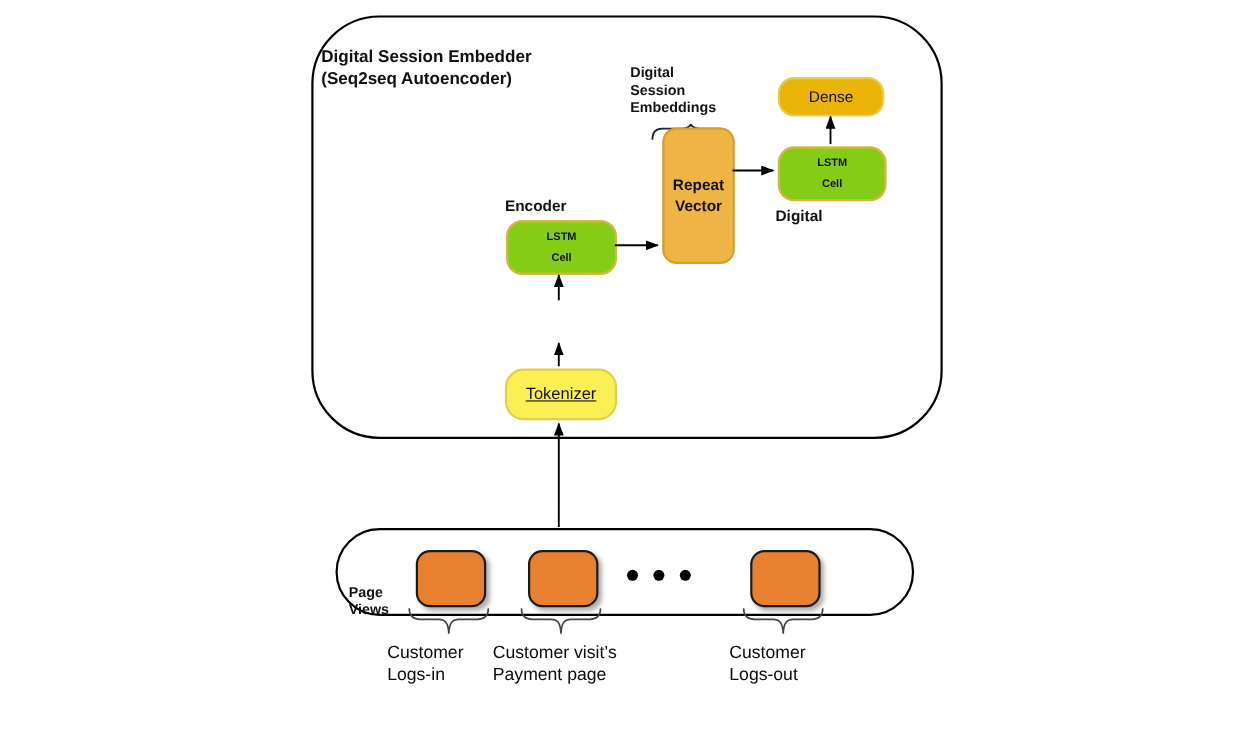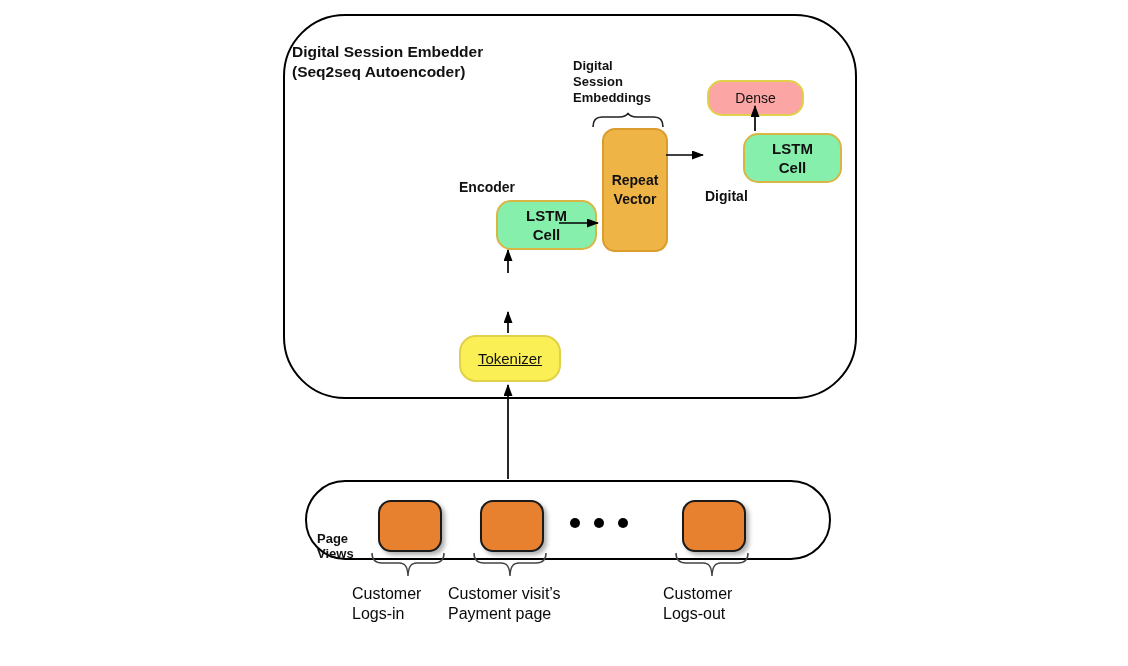--- a/index.html
+++ b/index.html
@@ -26,37 +26,37 @@
     display:flex;align-items:center;justify-content:center;
     text-align:center;white-space:pre-line;color:#111;
   }
   .node-tokenizer{
     left:459px;top:335px;width:98px;height:43px;
     background:#FAEF55;border:2px solid #E0D04A;border-radius:17px;
     font-size:15px;
     text-decoration:underline;
   }
   .node-dense{
-    left:707px;top:80px;width:93px;height:32px;
-    background:#fca5a5;border:2px solid #E0D04A;border-radius:15px;
+    left:707px;top:70px;width:93px;height:32px;
+    background:#eab308;border:2px solid #E0D04A;border-radius:15px;
     font-size:14px;
   }
   .node-lstm{
-    background:#86efac;border:2px solid #D9B644;border-radius:15px;
-    font-weight:bold;font-size:15px;line-height:19px;margin-left:36px;
+    background:#84cc16;border:2px solid #D9B644;border-radius:15px;
+    font-weight:bold;font-size:10px;line-height:19px;
   }
   .node-encoder-lstm{left:460px;top:200px;width:97px;height:46px;}
   .node-decoder-lstm{left:707px;top:133px;width:95px;height:46px;}
   .node-embedding{
     left:423px;top:275px;width:171px;height:33px;
     background:#EEB23F;border:2px solid #D99C2D;border-radius:14px;
     font-weight:bold;font-size:15px;
   }
   .node-repeat{
-    left:602px;top:128px;width:62px;height:120px;
+    left:602px;top:116px;width:62px;height:120px;
     background:#EEB446;border:2px solid #D99C2D;border-radius:13px;
     font-weight:bold;font-size:14px;line-height:19px;
   }
 
   .anno{font-weight:bold;font-size:14px;}
   .anno-encoder{left:459px;top:179px;width:100px;}
   .anno-decoder{left:705px;top:188px;width:100px;}
   .anno-embeddings{
     left:573px;top:58px;width:120px;
     font-weight:bold;font-size:13px;line-height:16px;

